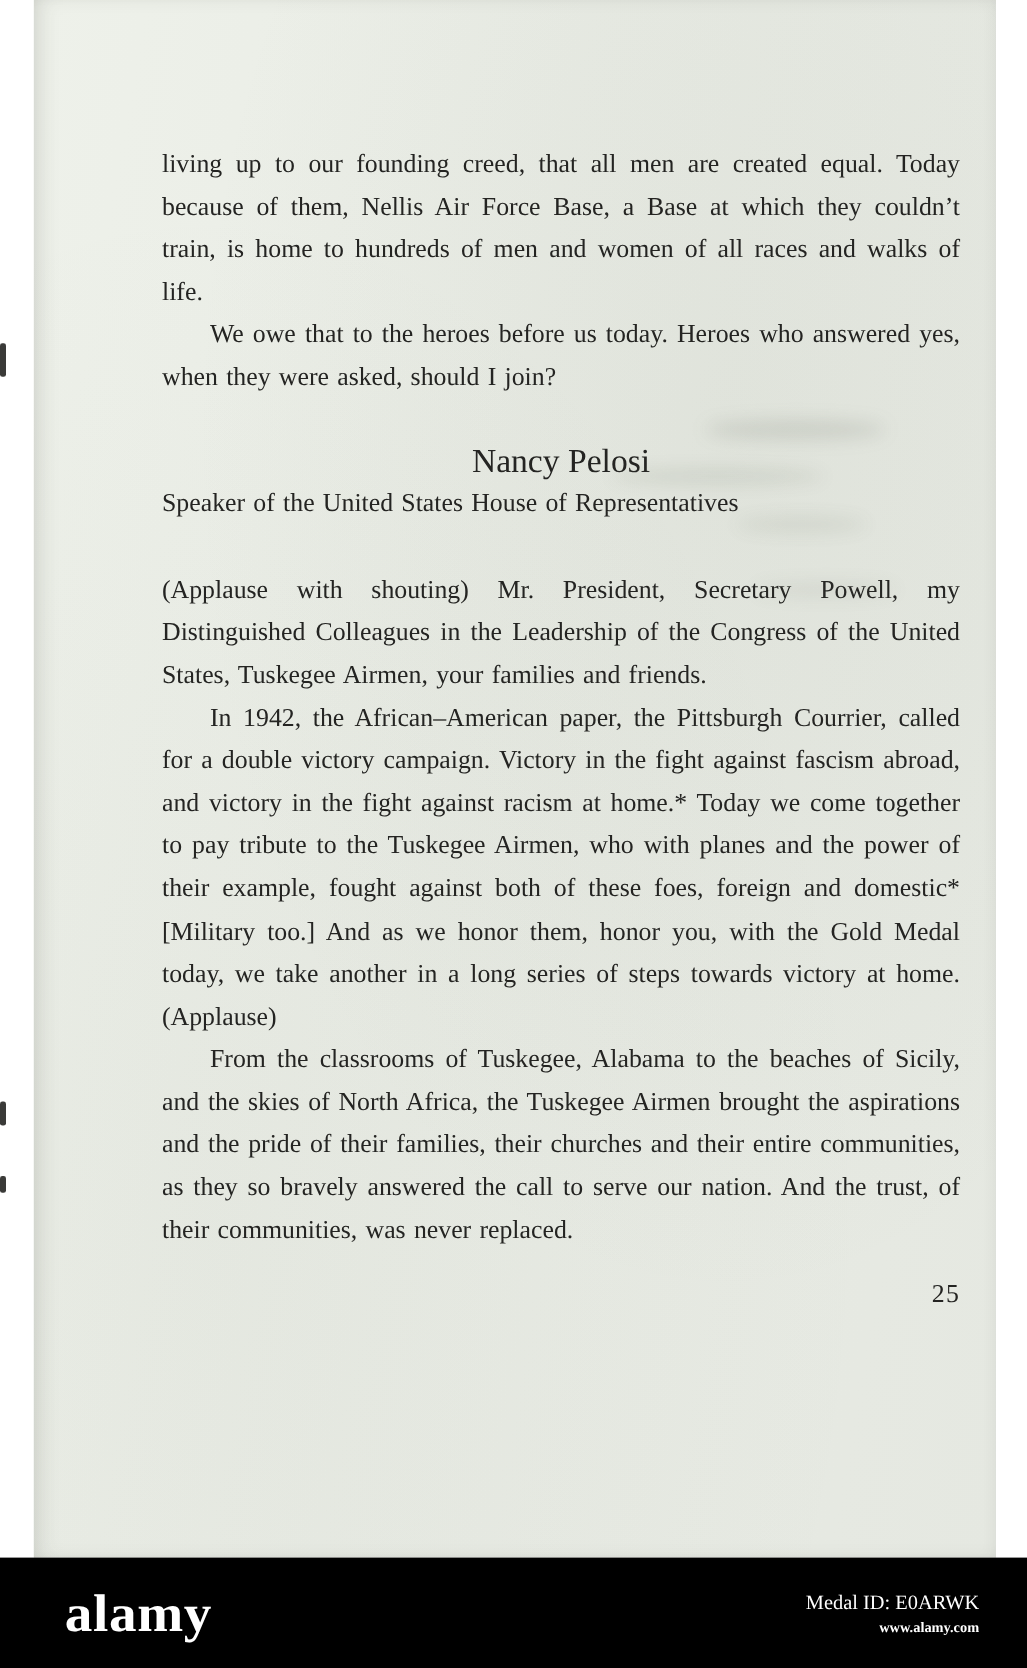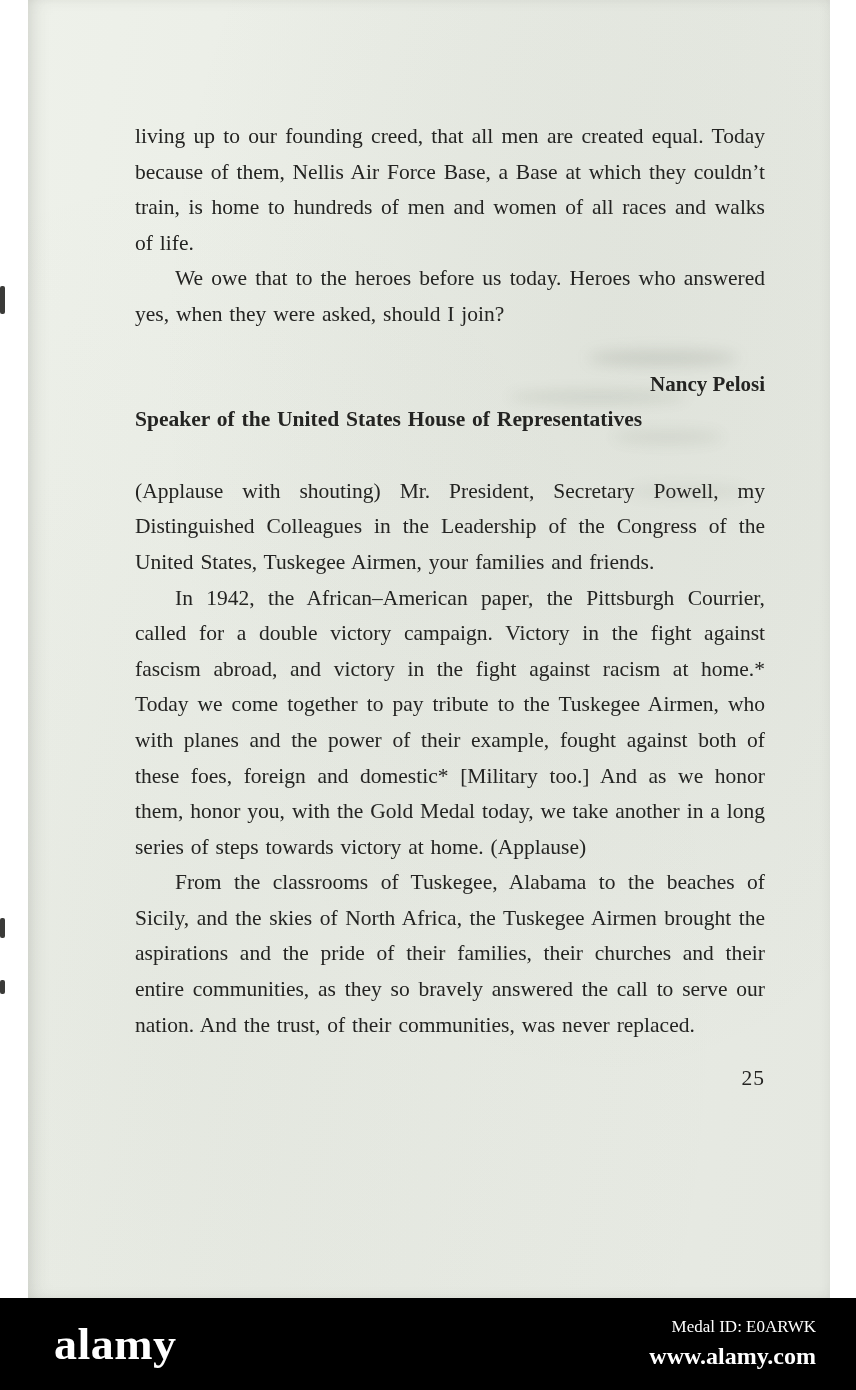--- a/index.html
+++ b/index.html
@@ -42,40 +42,40 @@
     width: 5px;
     background: #3a3a38;
     border-radius: 2px;
   }
   
   .textblock {
     position: relative;
     box-sizing: border-box;
     width: 100%;
     height: 100%;
-    padding: 119px 65px 0 107px;
+    padding: 119px 30px 0 107px;
     color: #242422;
     font-size: 21.5px;
     line-height: 35.6px;
     text-align: justify;
     border-radius: 14px;
   }
   .para {
     margin: 0;
     word-spacing: 1.5px;
   }
   .para.indent { text-indent: 40px; }
   .speaker {
     margin: 34px 0 0 0;
-    font-size: 21px;
+    font-size: 28px;
     line-height: 35.6px;
-    font-weight: bold;
-    text-align: right;
+    font-weight: normal;
+    text-align: center;
   }
-  .speaker-title { text-align: left; font-weight: bold; }
+  .speaker-title { text-align: left; }
   .gap-top { margin-top: 36px; }
   .pagenum {
     margin-top: 18px;
     text-align: right;
     font-size: 21.5px;
     letter-spacing: 1px;
   }
   
   .wbar {
     position: absolute;
@@ -96,21 +96,21 @@
     font-size: 46px;
     font-weight: 700;
     letter-spacing: 0.5px;
     transform: scaleY(0.96);
   }
   .wright {
     text-align: right;
     color: #ffffff;
   }
   .wid   { font-size: 17px; line-height: 1.5; }
-  .wurl  { font-size: 24px; font-weight: 700; line-height: 1.4; }
+  .wurl  { font-size: 12px; font-weight: 700; line-height: 1.4; }
 </style>
 </head>
 <body>
 
 <div class="stage">
 
   <div class="photo">
 
     <div class="textblock">
       <p class="para">living up to our founding creed, that all men are created equal. Today because of them, Nellis Air Force Base, a Base at which they couldn’t train, is home to hundreds of men and women of all races and walks of life.</p>

